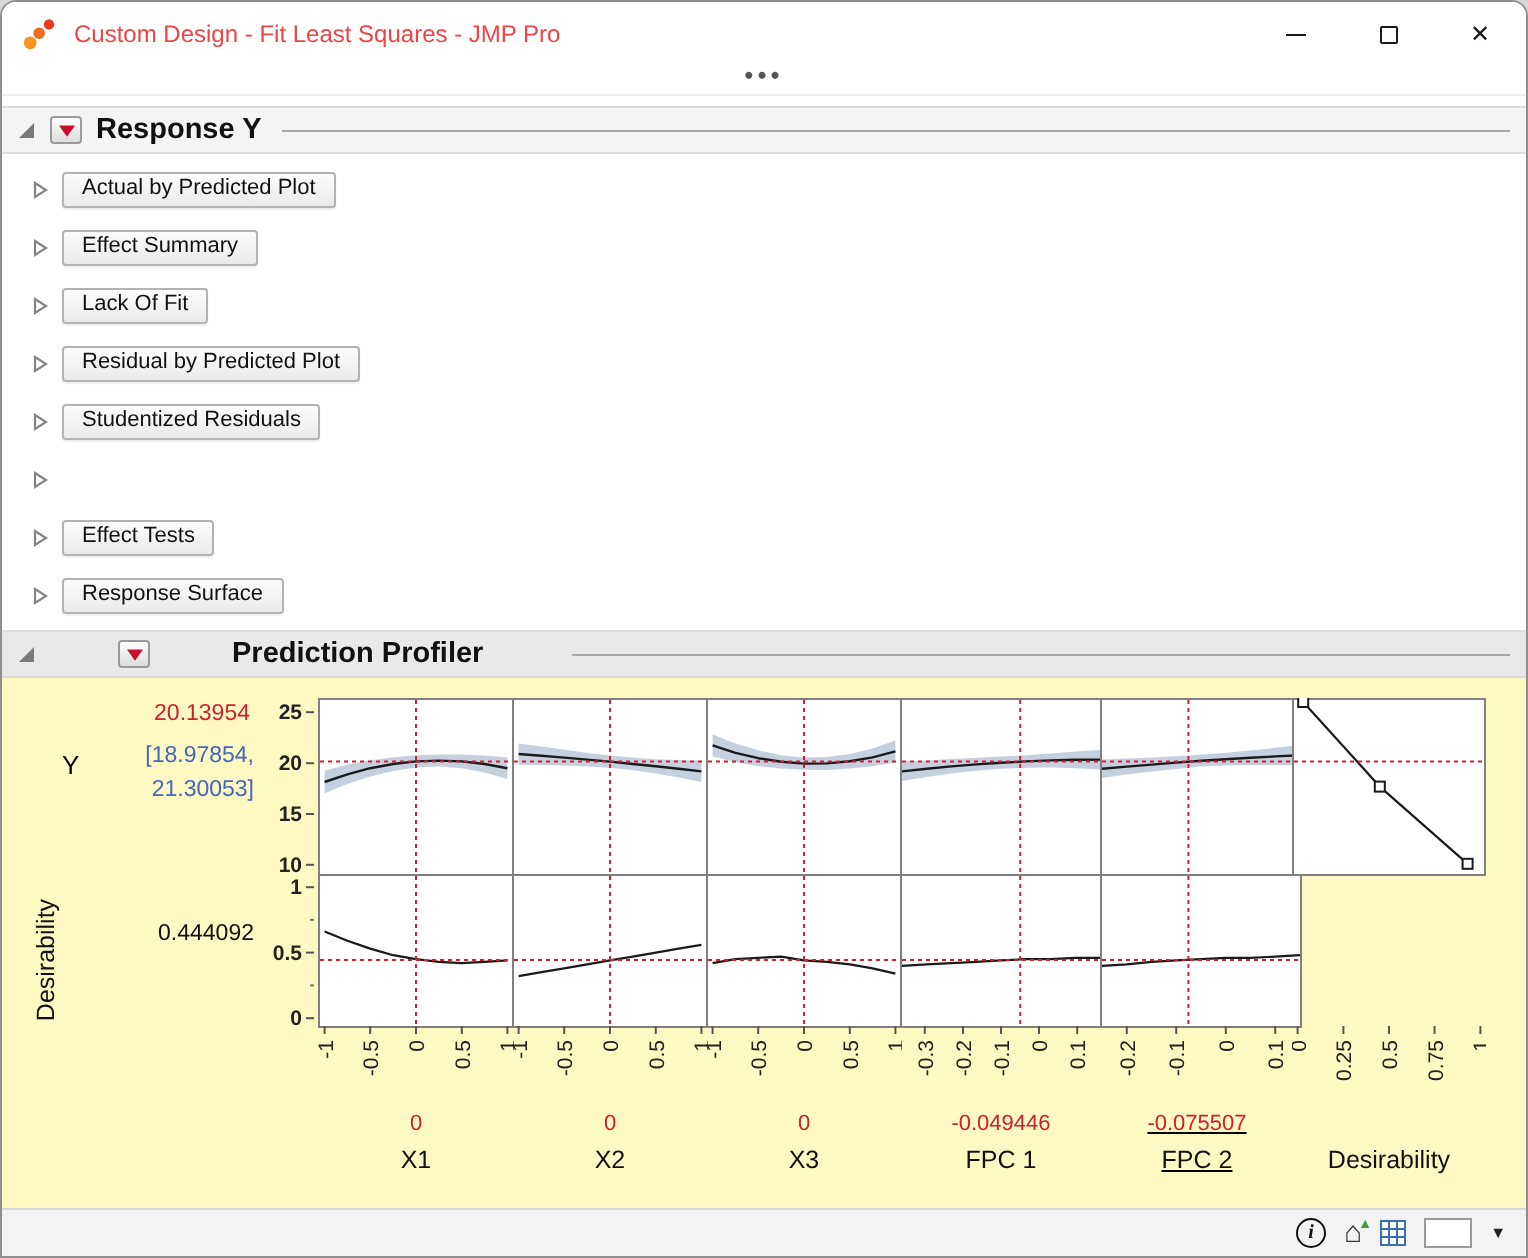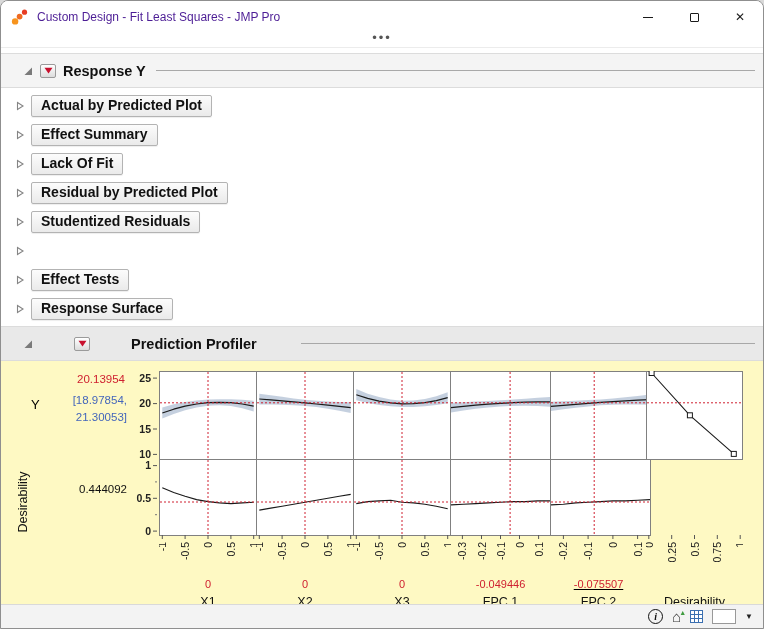--- a/index.html
+++ b/index.html
@@ -3,44 +3,44 @@
 <meta charset="utf-8">
 <style>
   * { margin:0; padding:0; box-sizing:border-box; }
   body { font-family:"Liberation Sans",sans-serif; background:#d9d9d9; }
   .window { position:relative; width:764px; height:629px; background:#fff;
             border:1px solid #8f8f8f; border-radius:8px 8px 0 0; overflow:hidden;
             display:flex; flex-direction:column; }
   
   .titlebar { height:32px; flex:0 0 auto; display:flex; align-items:center; padding-left:10px; background:#fff; }
   .appicon { width:18px; height:18px; margin-right:8px; flex:0 0 auto; }
-  .title { font-size:12px; color:#4c1d95; white-space:nowrap; }
+  .title { font-size:12px; color:#ef4444; white-space:nowrap; }
   .wctrl { margin-left:auto; display:flex; height:32px; }
   .wbtn { width:46px; height:32px; display:flex; align-items:center; justify-content:center;
           font-size:12px; color:#1a1a1a; cursor:default; }
   .minline { display:inline-block; width:10px; border-top:1px solid #1a1a1a; }
   .maxbox { display:inline-block; width:9px; height:9px; border:1px solid #1a1a1a; border-radius:1px; }
   .dotsrow { height:15px; flex:0 0 auto; text-align:center; font-size:13px; line-height:10px;
              letter-spacing:2px; color:#555; border-bottom:1px solid #ececec; background:#fff; }
   
   .content { flex:1 1 auto; position:relative; background:#fff; overflow:hidden; }
-  .rowhdr { display:flex; align-items:center; height:35px; padding:0 8px 0 21px;
+  .rowhdr { display:flex; align-items:center; height:24px; padding:0 8px 0 6px;
             background:#eeeeee; border-top:1px solid #dcdcdc; border-bottom:1px solid #dcdcdc; }
   .rowhdr.resp { margin-top:5px; background:#f4f4f4; }
   .rowhdr.prof { margin-top:6px; background:#e9e9e9;gap:34px; }
   .hdrtext { font-weight:bold; font-size:14.5px; color:#111; white-space:nowrap; }
   .hline { flex:1 1 auto; height:1px; background:#a8a8a8; margin-left:10px; }
   .disc { width:12px; display:inline-flex; justify-content:center; margin-right:2px; }
   .rtbtn { width:16px; height:14px; border:1px solid #9a9a9a; border-radius:2px;
            background:linear-gradient(#ffffff,#dcdcdc); display:inline-flex; align-items:center;
            justify-content:center; margin:0 7px 0 4px; flex:0 0 auto; }
   .crow { display:flex; align-items:center; margin:7px 0 0 13px; height:22px; }
   .crow .disc { margin-right:5px; }
   .cbox { border:1px solid #b3b3b3; background:linear-gradient(#fcfcfc,#eaeaea); border-radius:2px;
-          padding:1px 9px 3px; font-weight:bold; font-size:14px; color:#111; white-space:nowrap;
+          padding:1px 9px 3px; font-weight:normal; font-size:11px; color:#111; white-space:nowrap;
           box-shadow:0 1px 1px rgba(0,0,0,0.07); }
   
   .profiler { position:relative; height:268px; background:#fef9c3; }
   .pcols { position:absolute; left:158px; top:10px; display:flex; align-items:flex-start; }
   .pcol { display:flex; flex-direction:column; }
   .pcol svg { display:block; }
   .pred { text-align:center; font-size:11px; color:#cf2030; height:15px; margin-top:3px; }
   .pname { text-align:center; font-size:12.5px; color:#111; margin-top:2px; white-space:nowrap; }
   .yaxis { position:absolute; left:126px; top:10px;font-weight:bold; }
   .lab-red  { position:absolute; left:40px; top:12px; width:84px; text-align:right; font-size:11.5px; color:#cf2030; }

